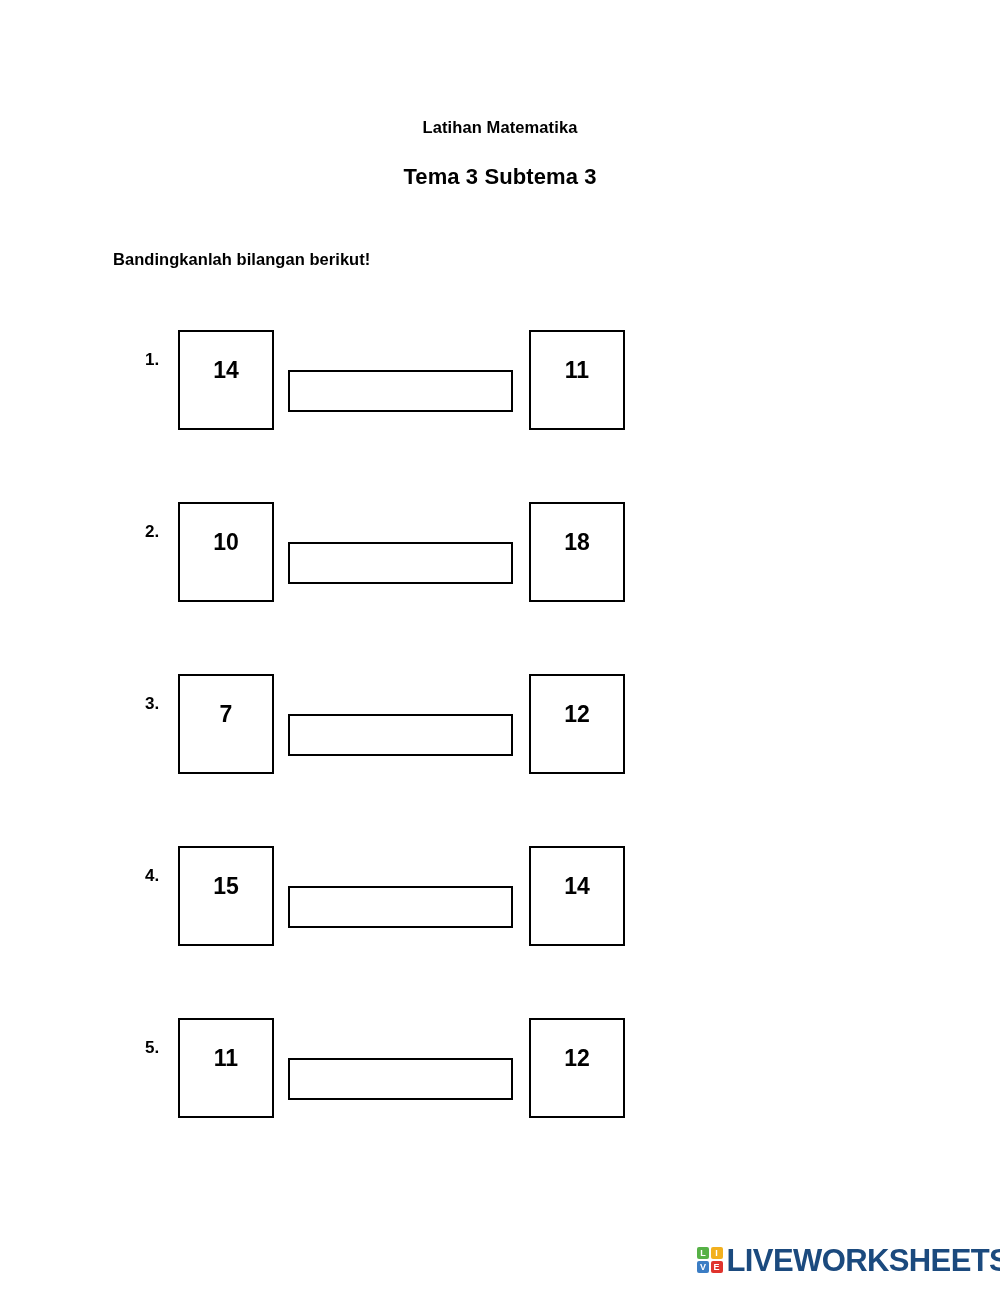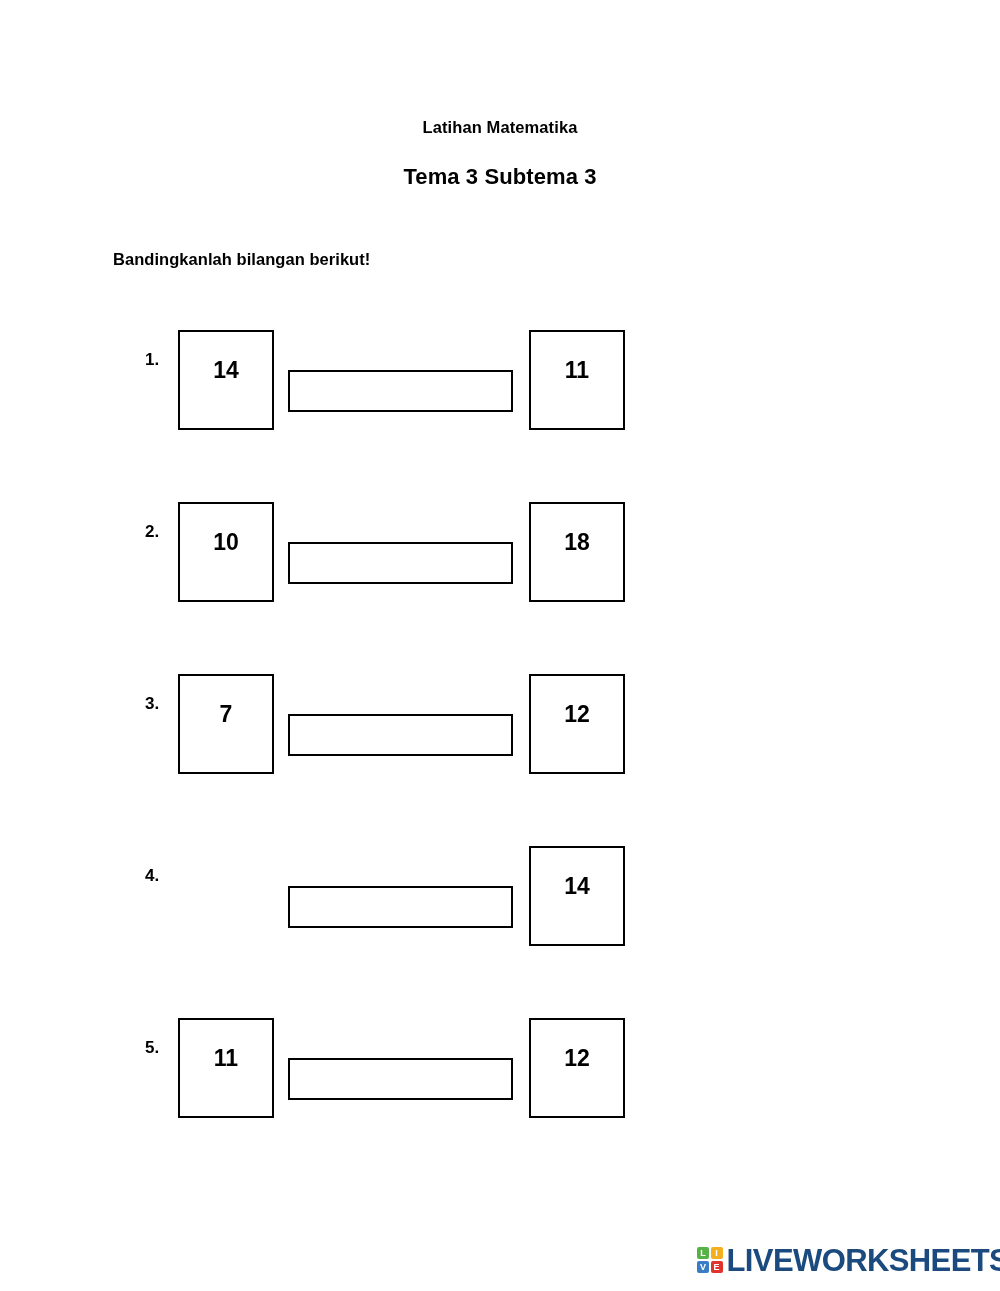--- a/index.html
+++ b/index.html
@@ -186,20 +186,23 @@
         <span class="val">7</span>
       </div>
       <input class="answer-field" type="text" value="" placeholder="" style="">
       <div class="num-box right">
         <span class="val">12</span>
       </div>
     </div>
 
     <div class="q-row">
       <span class="q-num">4.</span>
+      <div class="num-box left">
+        <span class="val">15</span>
+      </div>
       <input class="answer-field" type="text" value="" placeholder="" style="">
       <div class="num-box right">
         <span class="val">14</span>
       </div>
     </div>
 
     <div class="q-row">
       <span class="q-num">5.</span>
       <div class="num-box left">
         <span class="val">11</span>

